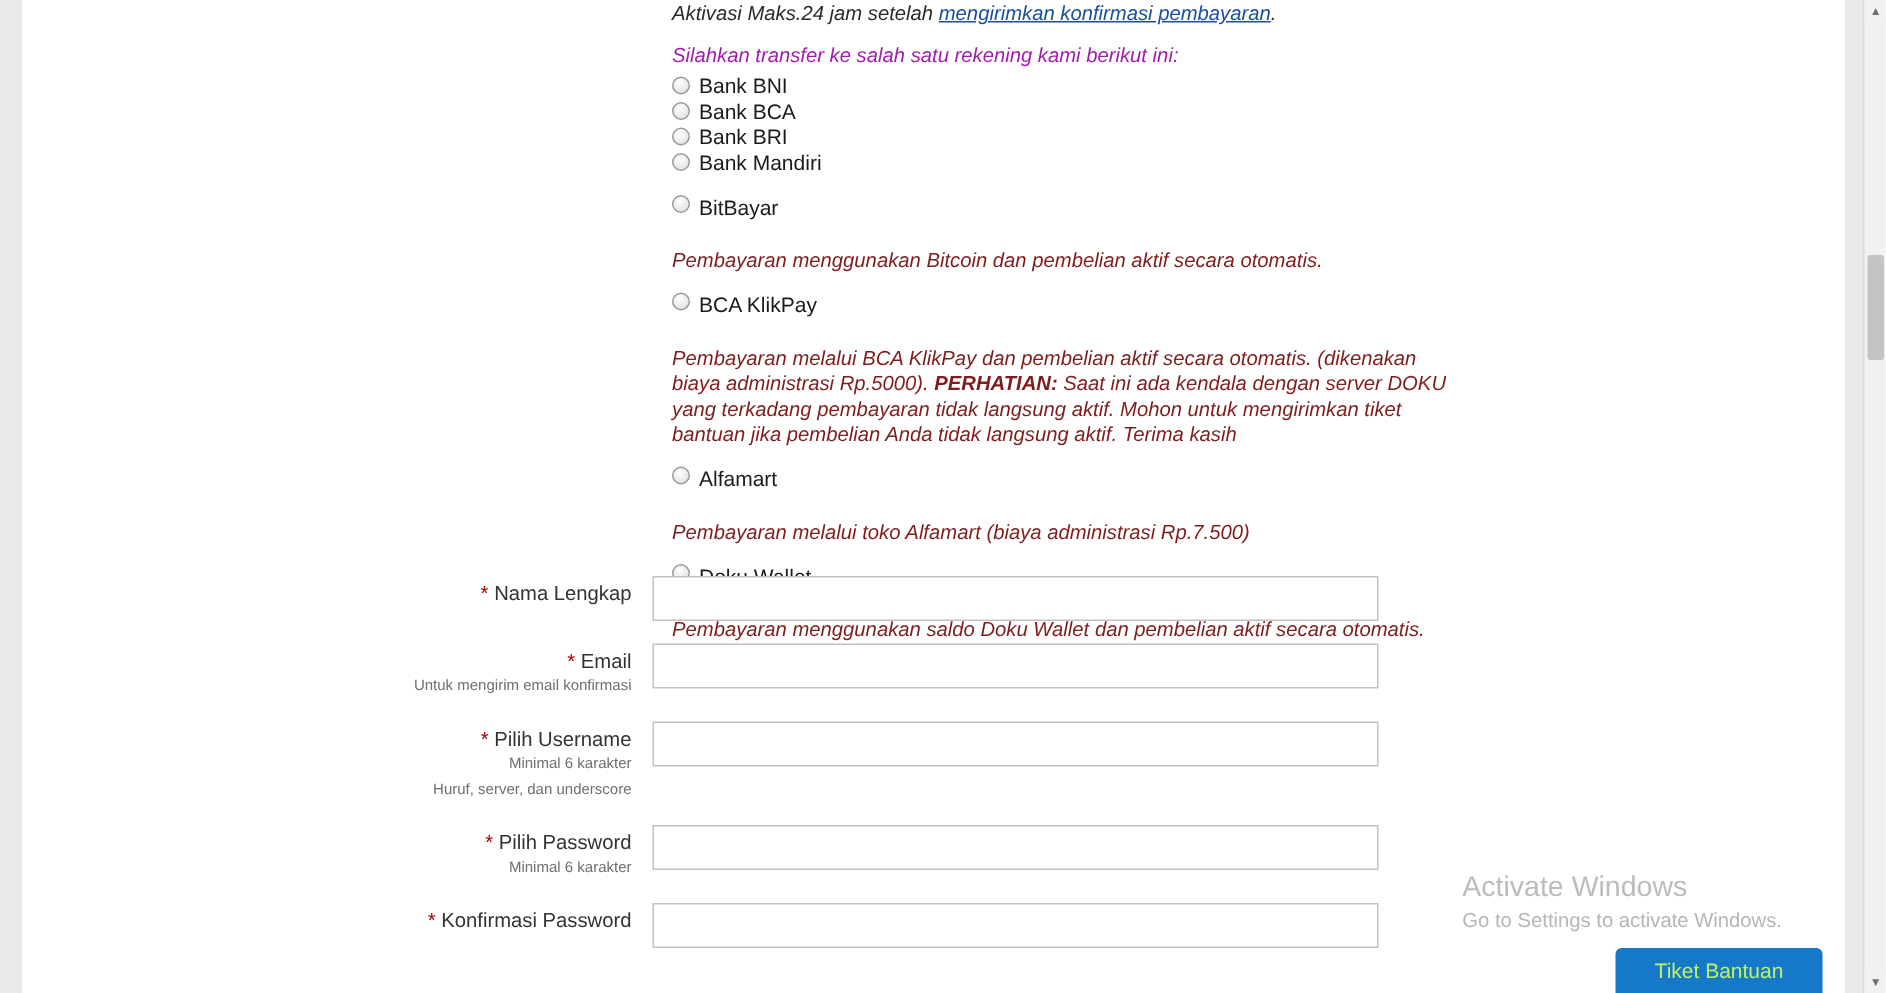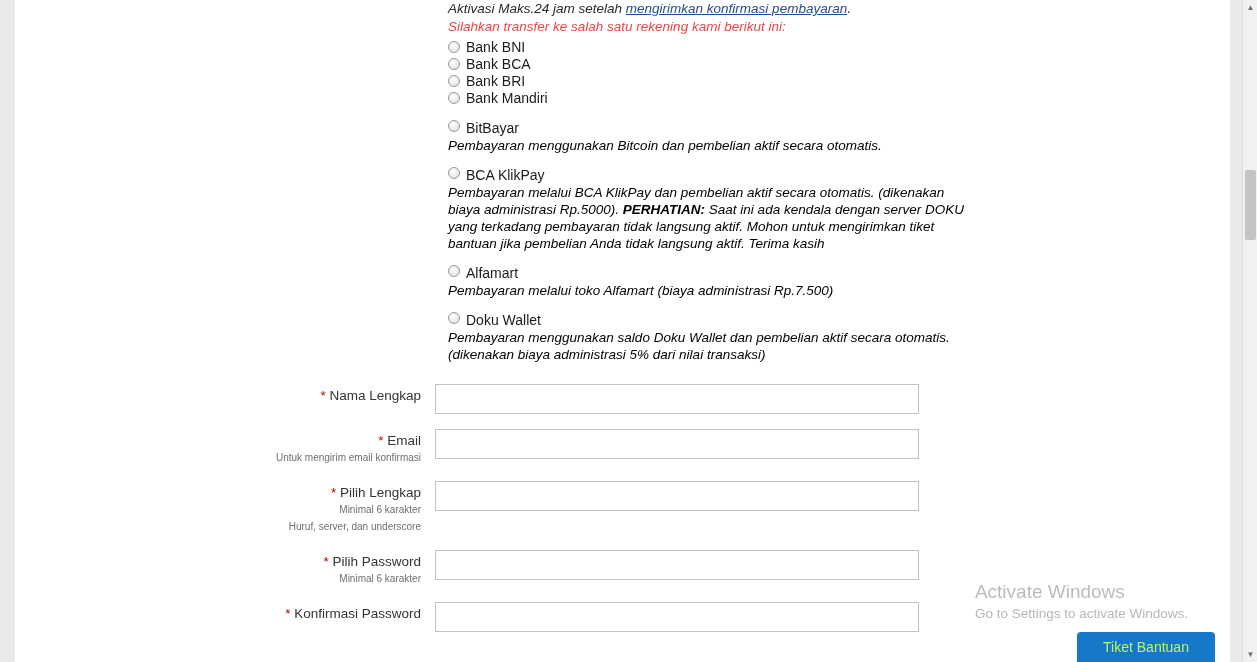--- a/index.html
+++ b/index.html
@@ -72,22 +72,22 @@
     white-space: nowrap;
   }
   .intro-line a {
     color: #1a4fa0;
     text-decoration: underline;
   }
   .intro-line2 {
     font-style: italic;
     font-size: 13.5px;
     line-height: 17px;
-    color: #ef4444;
-    margin-top: 1px;
+    color: #a21caf;
+    margin-top: 11px;
   }
 
   .bank-list { margin-top: 4px; }
   .opt-row {
     display: flex;
     align-items: flex-start;
     line-height: 17px;
   }
   .opt-row .radio { margin-top: 2px; }
   .radio {
@@ -107,23 +107,23 @@
     color: #1b1b1b;
     line-height: 17px;
   }
 
   .group { margin-top: 13px; }
   .group-head { display: flex; align-items: flex-start; }
   .group-desc {
     font-style: italic;
     font-size: 13.5px;
     line-height: 17px;
-    color: #000000;
+    color: #7f1d1d;
     margin-left: 0;
-    margin-top: 0;
+    margin-top: 18px;
     width: 525px;
   }
   .group-desc b { font-style: italic; font-weight: bold; }
 
   
   .form {
     position: absolute;
     left: 0; top: 384px;
     width: 1215px;
   }
@@ -278,21 +278,21 @@
           <span class="req">*</span>
           <span>Email</span>
           <span class="hint">Untuk mengirim email konfirmasi</span>
         </div>
         <input class="text-input" type="text" placeholder="" style="">
       </div>
 
       <div class="field-row">
         <div class="field-label">
           <span class="req">*</span>
-          <span>Pilih Lengkap</span>
+          <span>Pilih Username</span>
           <span class="hint">Minimal 6 karakter</span>
           <span class="hint">Huruf, server, dan underscore</span>
         </div>
         <input class="text-input" type="text" placeholder="" style="">
       </div>
 
       <div class="field-row">
         <div class="field-label">
           <span class="req">*</span>
           <span>Pilih Password</span>

